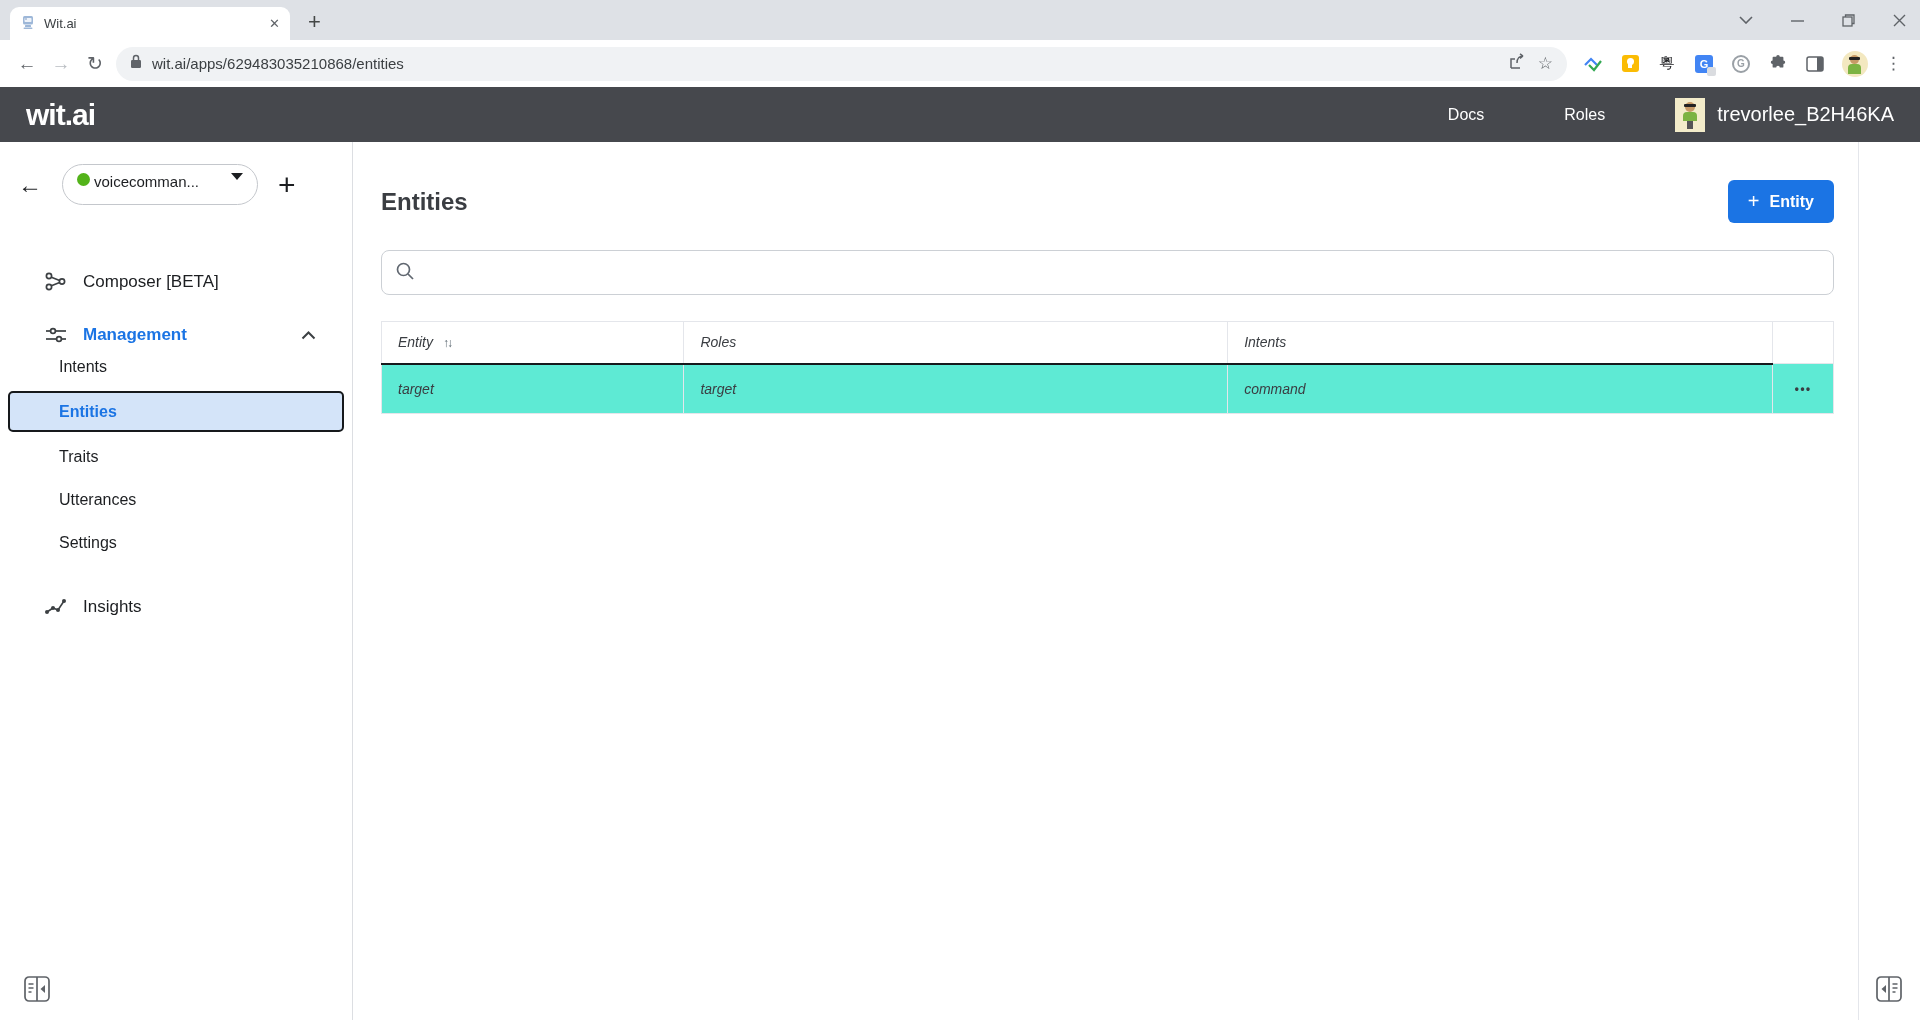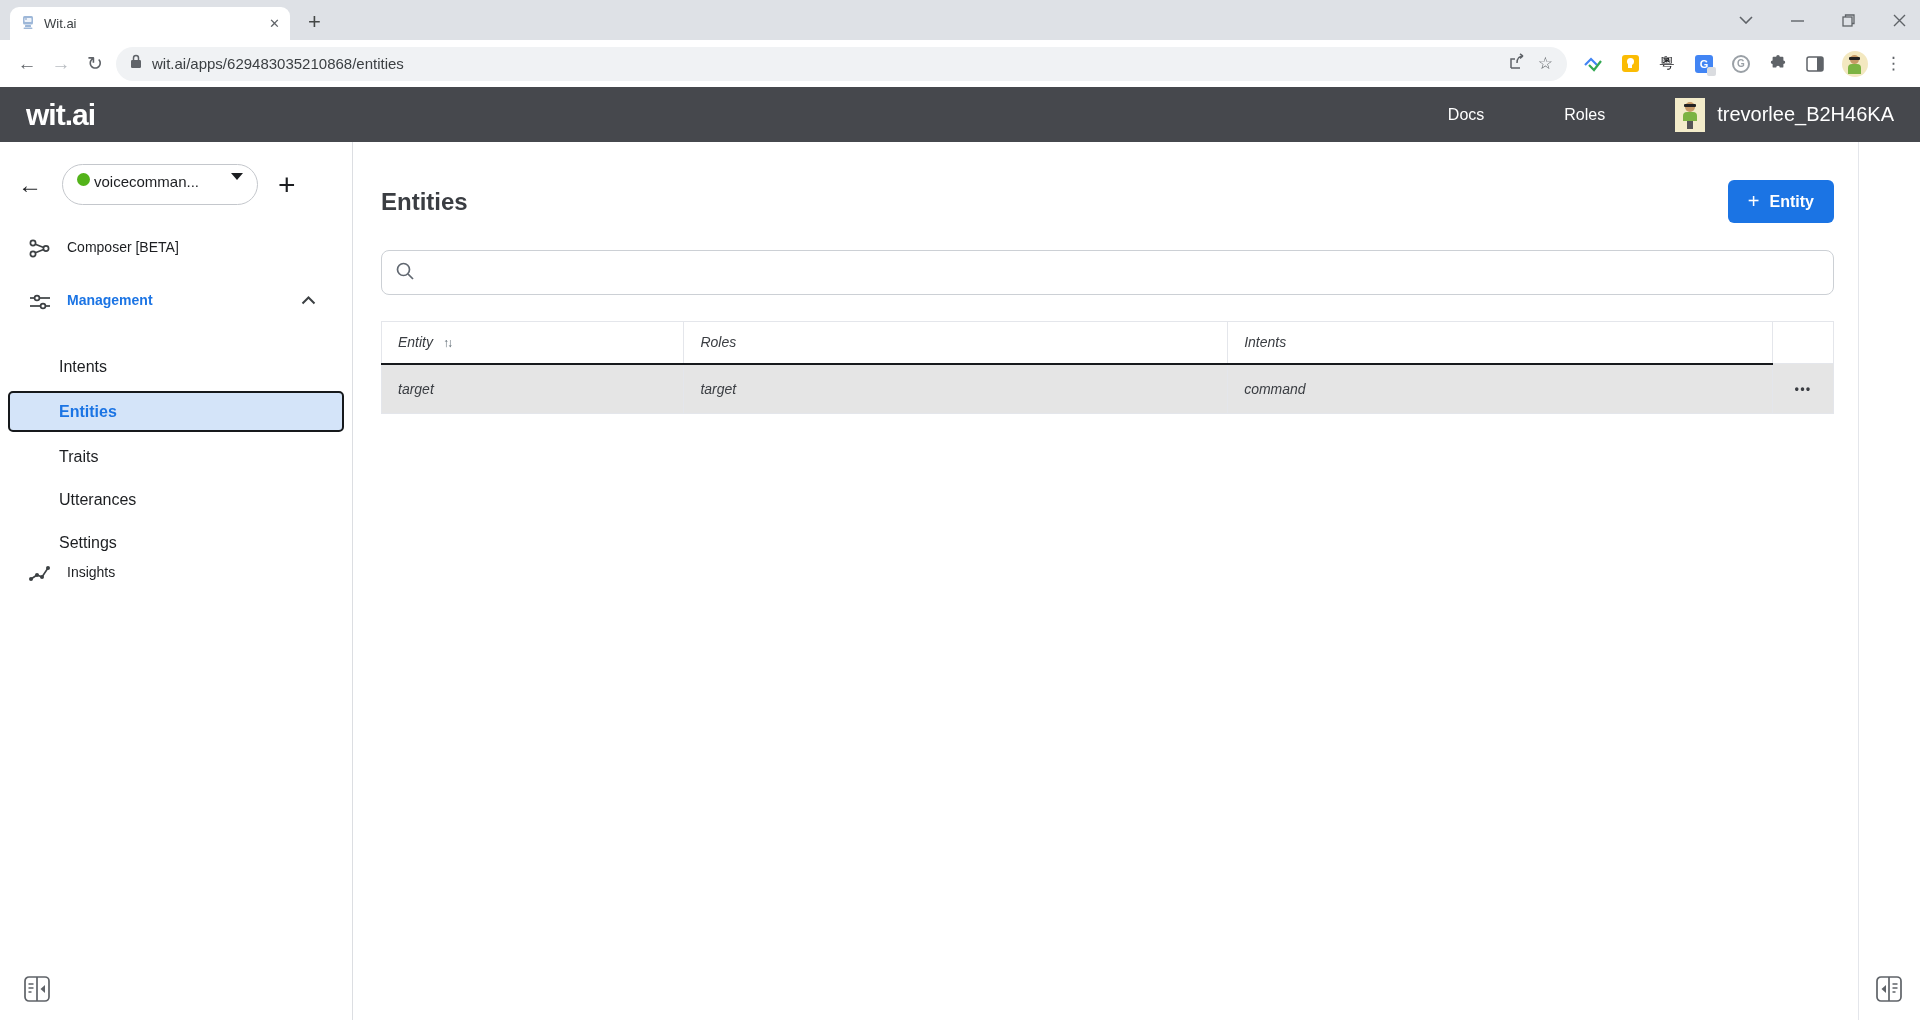--- a/index.html
+++ b/index.html
@@ -65,22 +65,22 @@
   .back-arrow { font-size:24px; color:#1c1e21; width:44px; }
   .app-pill { width:196px; height:41px; border:1px solid #c4c7cc; border-radius:21px; display:flex;
               padding:8px 14px; gap:4px; }
   .green-dot { width:13px; height:13px; border-radius:50%; background:#53b31a; flex:none; }
   .app-name { font-size:15px; color:#1c1e21; white-space:nowrap; overflow:hidden; flex:1; }
   .caret-down { width:0; height:0; border-left:6px solid transparent; border-right:6px solid transparent;
                 border-top:7px solid #1c1e21; flex:none; }
   .add-app { font-size:30px; font-weight:300; color:#1c1e21; margin-left:20px; line-height:30px; }
 
   .menu { margin-top:34px; }
-  .menu-item { height:53px; display:flex; align-items:flex-start; padding-left:28px; gap:15px;
-               font-size:14px; color:#1c1e21; }
+  .menu-item { height:53px; display:flex; align-items:flex-end; padding-left:44px; gap:15px;
+               font-size:17px; color:#1c1e21; }
   .menu-item .mi-icon { width:24px; display:flex; justify-content:center; color:#3c4043; }
   .menu-item.active-section { color:#1b74e4; font-weight:bold; }
   .chev-up { margin-left:auto; margin-right:36px; }
   .submenu { }
   .sub-item { height:43px; display:flex; align-items:center; padding-left:59px; font-size:16px; color:#1c1e21; }
   .sub-item.selected { margin:3px 8px; padding-left:49px; height:41px; background:#d4e4f9;
                        border:2px solid #16191c; border-radius:5px; color:#1b74e4; font-weight:bold; }
   .panel-toggle { position:absolute; bottom:14px; left:24px; }
   .panel-toggle-r { position:absolute; bottom:14px; right:18px; }
 
@@ -90,21 +90,21 @@
   .btn-primary { background:#1b74e4; color:#fff; border:none; border-radius:6px; height:43px;
                  padding:0 20px; font-size:16px; font-weight:bold; display:flex; align-items:center; gap:10px;
                  font-family:"Liberation Sans", sans-serif; }
   .btn-plus { font-size:20px; font-weight:400; }
   .searchbox { margin-top:27px; height:45px; border:1px solid #ccd0d5; border-radius:8px;
                display:flex; align-items:center; padding:0 13px; }
   .etable { margin-top:26px; width:100%; border-collapse:collapse; font-size:14px;font-style:italic; }
   .etable th { text-align:left; font-weight:400; color:#3a3d42; height:42px; padding:0 16px;
                border:1px solid #e4e6eb; border-bottom:2px solid #16191c; background:#fff; }
   .etable th.actions-col { border-bottom:1px solid #e4e6eb; }
-  .etable td { height:50px; padding:0 16px; background:#e5e5e5; border:1px solid #e4e6eb; color:#3a3d42; }
+  .etable td { height:50px; padding:0 16px; background:#5eead4; border:1px solid #e4e6eb; color:#3a3d42; }
   .sort-glyph { font-size:12px; color:#5b6770; margin-left:6px; letter-spacing:-2px; }
   .row-menu { font-size:12px; font-weight:bold; letter-spacing:1.5px; color:#1c1e21; text-align:center; }
 </style>
 </head>
 <body>
 
 <div class="titlebar">
   <div class="tab">
     <span>
       <svg width="16" height="16" viewBox="0 0 16 16">

